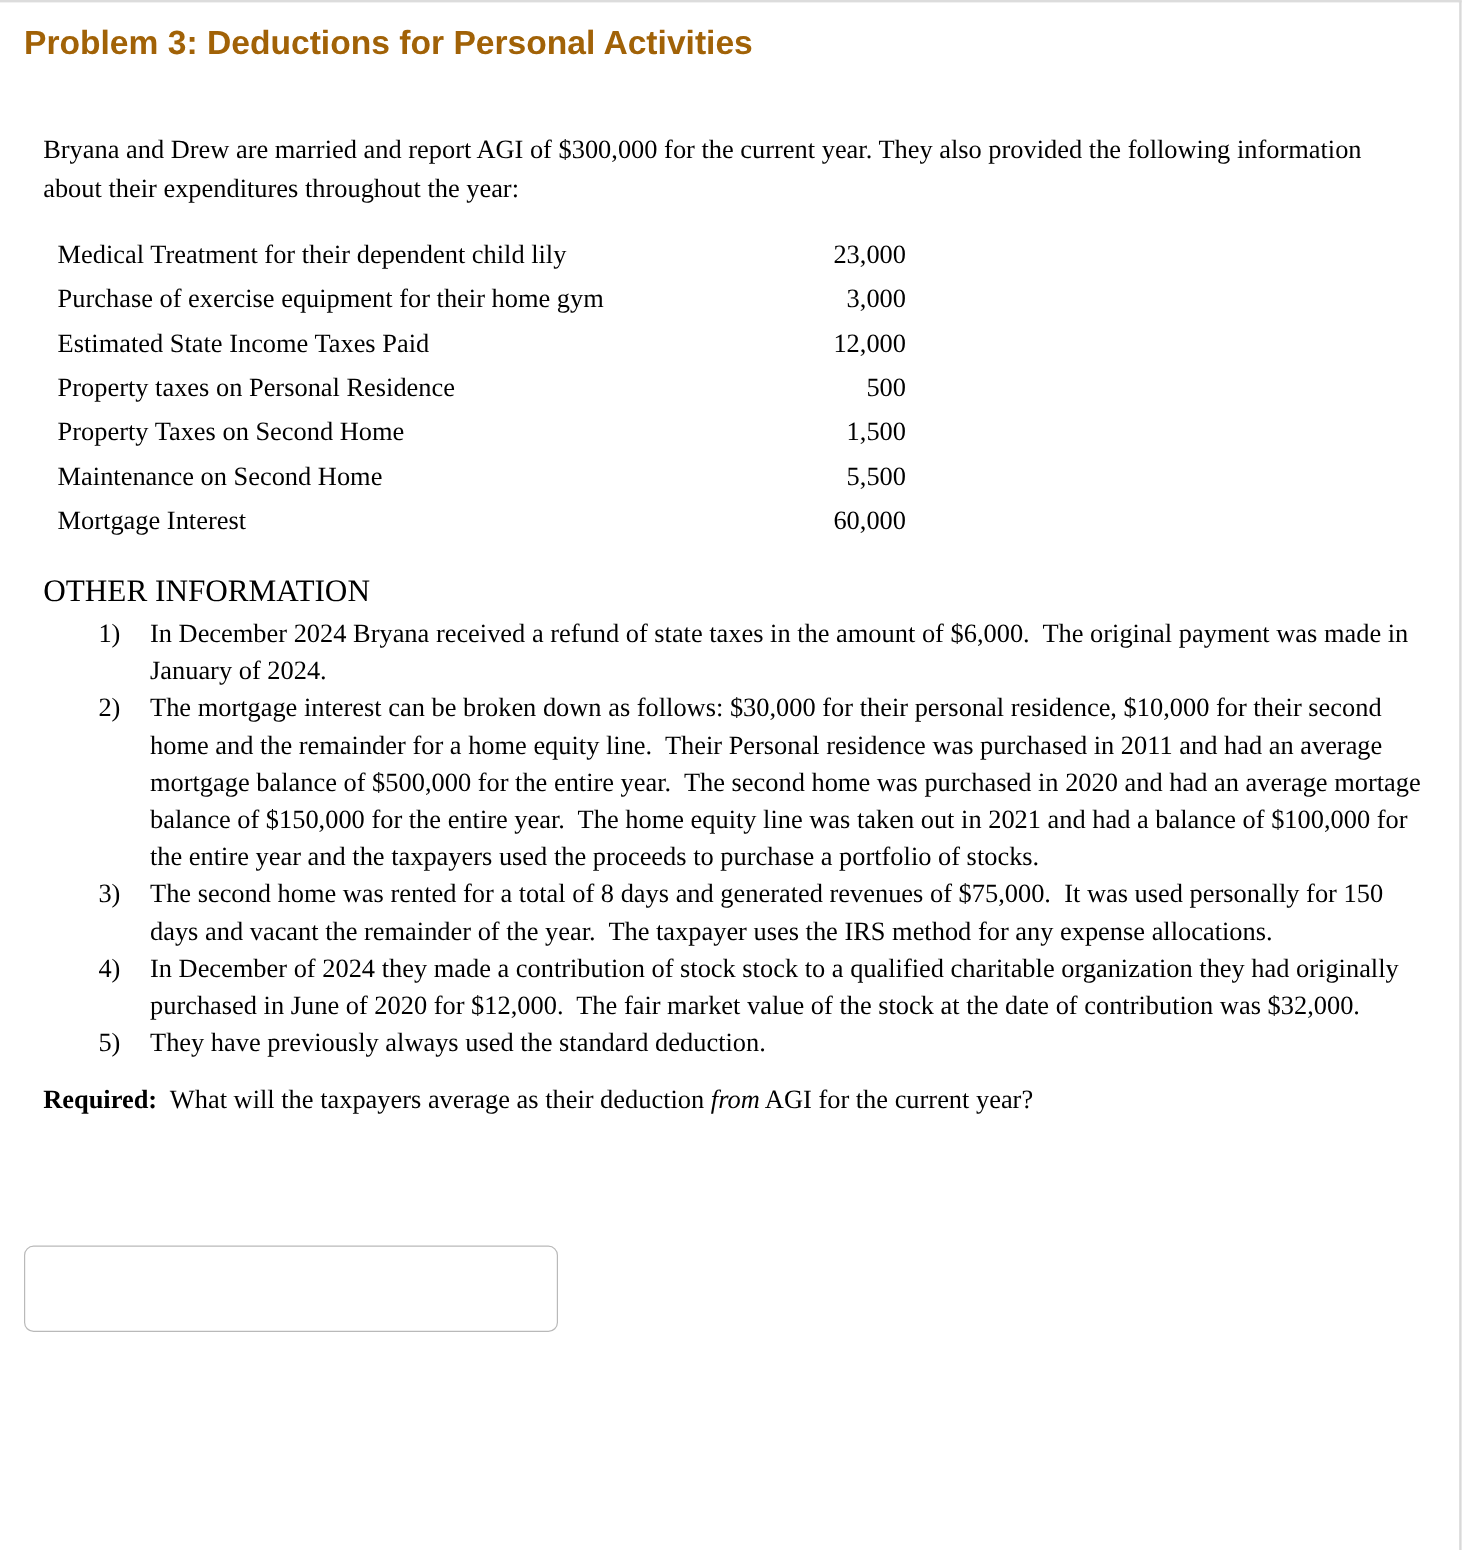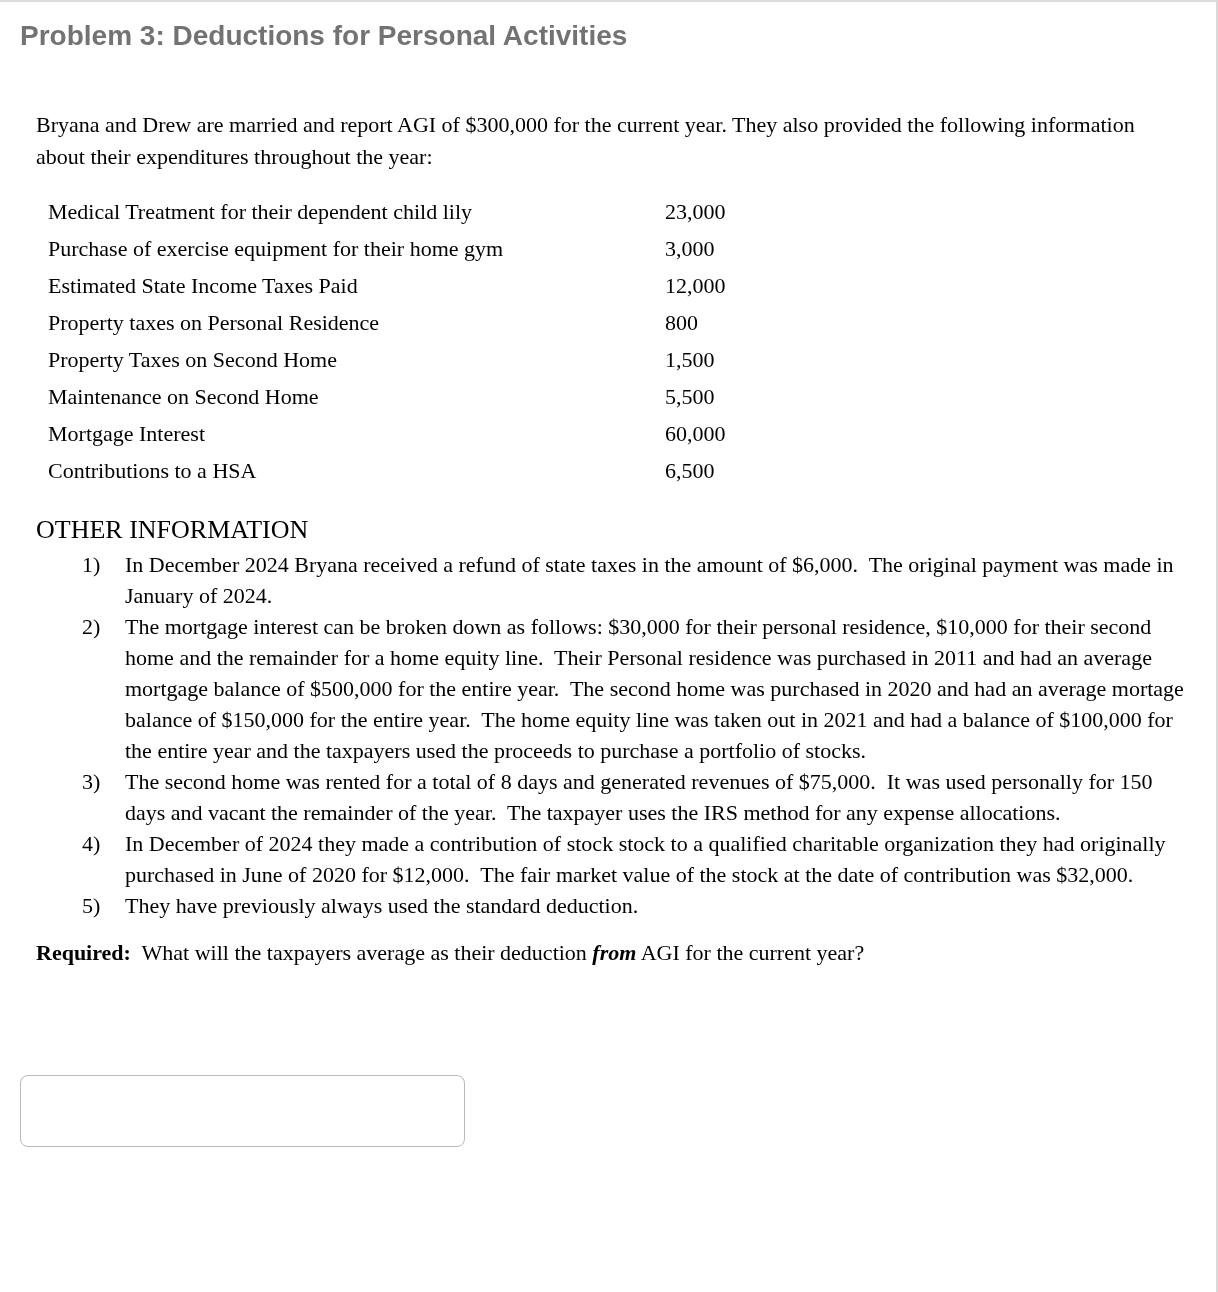--- a/index.html
+++ b/index.html
@@ -12,21 +12,21 @@
     font-family: "Liberation Serif", serif;
     border-top: 2px solid #dcdcdc;
     border-right: 2px solid #d9d9d9;
   }
   .page { position: relative; width: 100%; min-height: 1290px; }
 
   h1.page-title {
     font-family: "Liberation Sans", sans-serif;
     font-size: 28px;
     font-weight: 700;
-    color: #737373;
+    color: #a16207;
     margin: 16px 0 0 20px;
     line-height: 1.25;
   }
 
   .intro {
     margin: 56px 60px 0 36px;
     font-size: 22px;
     line-height: 32px;
     white-space: pre-wrap;
   }
@@ -35,21 +35,21 @@
     margin: 20px 0 0 48px;
     width: 707px;
   }
   .expense-row {
     display: flex;
     justify-content: space-between;
     font-size: 22px;
     line-height: 37px;
   }
   .expense-label { white-space: pre-wrap; }
-  .expense-amount { text-align: left; min-width: 90px; }
+  .expense-amount { text-align: right; min-width: 90px; }
 
   .other-heading {
     margin: 26px 0 0 36px;
     font-size: 26px;
     line-height: 30px;
   }
 
   .other-list {
     margin: 4px 22px 0 82px;
     padding: 0;
@@ -65,21 +65,21 @@
   .li-marker { white-space: pre; }
   .li-text { white-space: pre-wrap; }
 
   .required {
     margin: 16px 60px 0 36px;
     font-size: 22px;
     line-height: 32px;
   }
   .required .req-label { font-weight: 700; text-align: right; }
   .required span { white-space: pre-wrap; }
-  .required em { font-style: italic; font-weight: bold; }
+  .required em { font-style: italic; }
 
   .answer-input {
     display: block;
     margin: 106px 0 0 20px;
     width: 445px;
     height: 72px;
     border: 1px solid #b9b9b9;
     border-radius: 8px;
     background: #ffffff;
     font-family: "Liberation Serif", serif;
@@ -105,37 +105,33 @@
     <div class="expense-row">
       <span class="expense-label">Purchase of exercise equipment for their home gym</span>
       <span class="expense-amount">3,000</span>
     </div>
     <div class="expense-row">
       <span class="expense-label">Estimated State Income Taxes Paid</span>
       <span class="expense-amount">12,000</span>
     </div>
     <div class="expense-row">
       <span class="expense-label">Property taxes on Personal Residence</span>
-      <span class="expense-amount">800</span>
+      <span class="expense-amount">500</span>
     </div>
     <div class="expense-row">
       <span class="expense-label">Property Taxes on Second Home</span>
       <span class="expense-amount">1,500</span>
     </div>
     <div class="expense-row">
       <span class="expense-label">Maintenance on Second Home</span>
       <span class="expense-amount">5,500</span>
     </div>
     <div class="expense-row">
       <span class="expense-label">Mortgage Interest</span>
       <span class="expense-amount">60,000</span>
-    </div>
-    <div class="expense-row">
-      <span class="expense-label">Contributions to a HSA</span>
-      <span class="expense-amount">6,500</span>
     </div>
   </div>
 
   <div class="other-heading">OTHER INFORMATION</div>
 
   <ol class="other-list">
     <li>
       <span class="li-marker">1)</span>
       <span class="li-text">In December 2024 Bryana received a refund of state taxes in the amount of $6,000.  The original payment was made in January of 2024.</span>
     </li>

